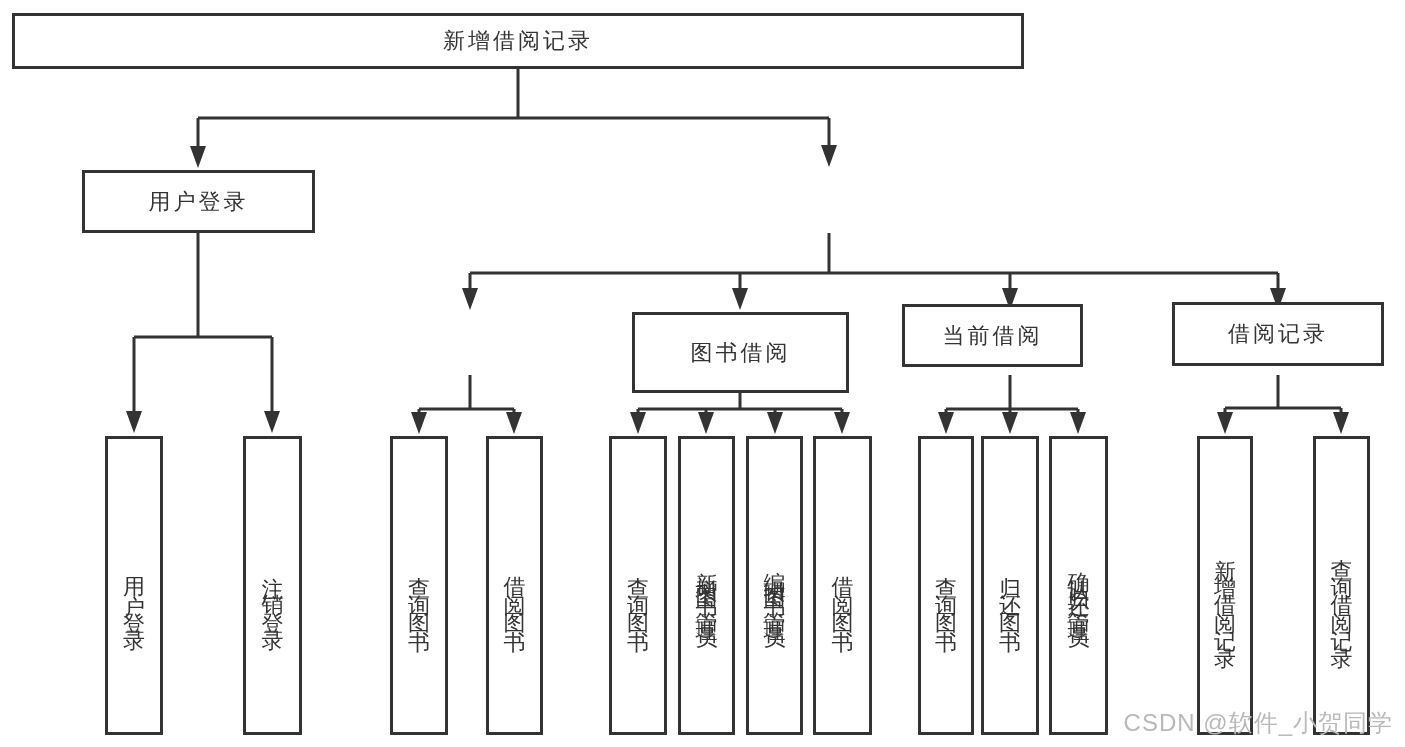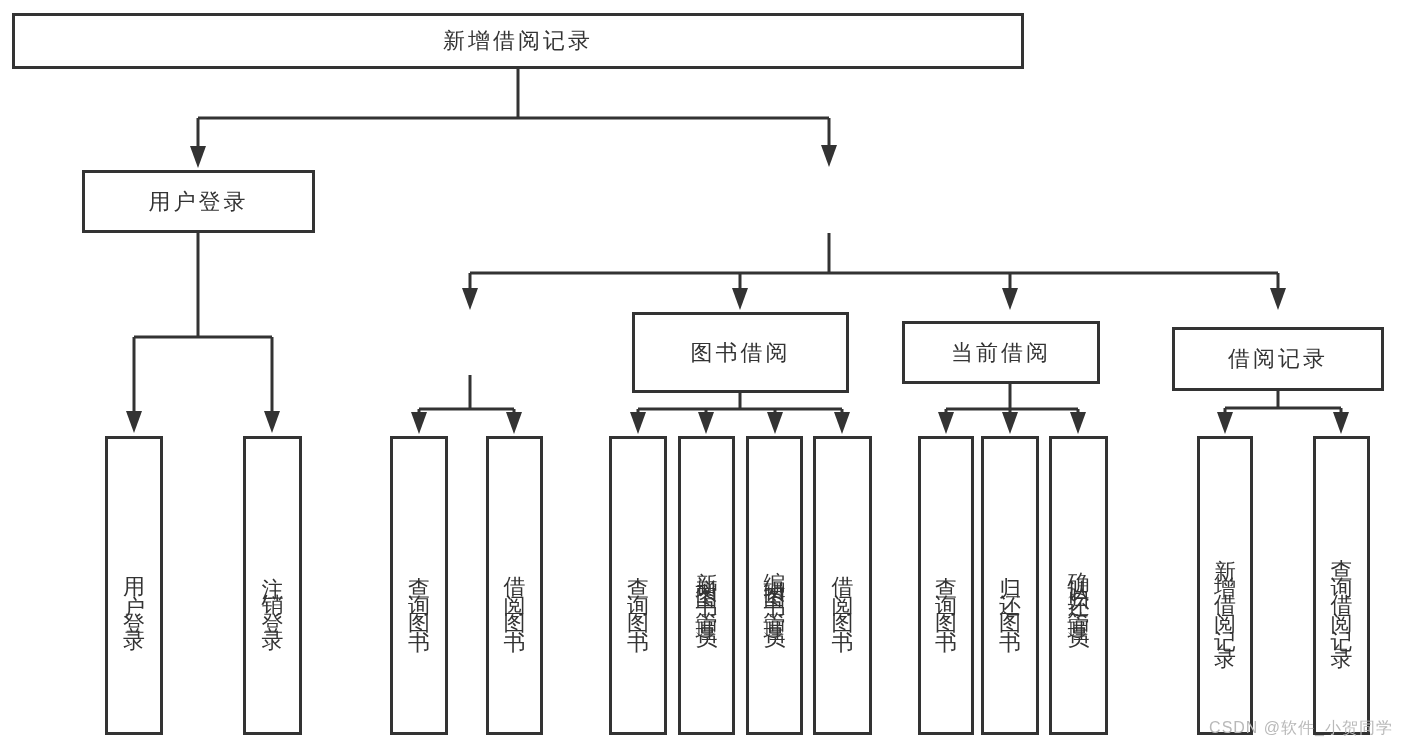--- a/index.html
+++ b/index.html
@@ -37,21 +37,21 @@
     writing-mode: vertical-rl;
     text-orientation: mixed;
     font-size: 22px;
     white-space: nowrap;
     line-height: 1;
   }
   .watermark {
     position: absolute;
     right: 12px;
     bottom: 8px;
-    font-size: 16px;
+    font-size: 24px;
     letter-spacing: 1px;
     color: #b9b9b9;
     white-space: nowrap;
   }
 </style>
 </head>
 <body>
 
 <div class="canvas">
 
@@ -125,24 +125,24 @@
     <span>新增借阅记录</span>
   </div>
 
   <div class="node h" style="left:82px; top:170px; width:233px; height:63px">
     <span>用户登录</span>
   </div>
 
   <div class="node h" style="left:632px; top:312px; width:217px; height:81px">
     <span>图书借阅</span>
   </div>
-  <div class="node h" style="left:902px; top:321px; width:198px; height:63px">
+  <div class="node h" style="left:902px; top:304px; width:181px; height:63px">
     <span>当前借阅</span>
   </div>
-  <div class="node h" style="left:1172px; top:327px; width:212px; height:64px">
+  <div class="node h" style="left:1172px; top:302px; width:212px; height:64px">
     <span>借阅记录</span>
   </div>
 
   <div class="node leaf" style="left:105px; width:58px">
     <span class="vlabel" style="letter-spacing: 18px; margin-bottom: -18px;">用户登录</span>
   </div>
   <div class="node leaf" style="left:243px; width:59px">
     <span class="vlabel" style="letter-spacing: 18px; margin-bottom: -18px;">注销登录</span>
   </div>
   <div class="node leaf" style="left:390px; width:58px">

